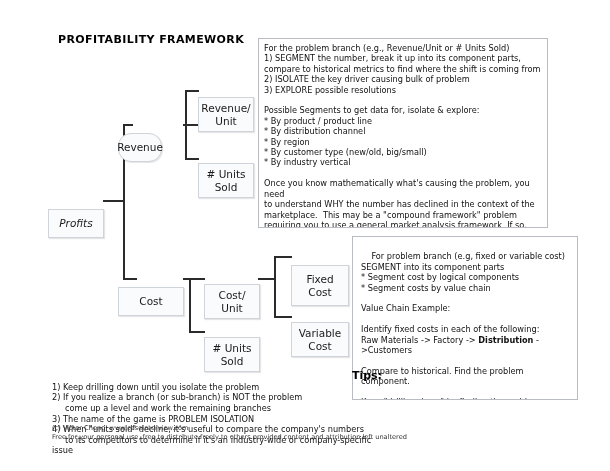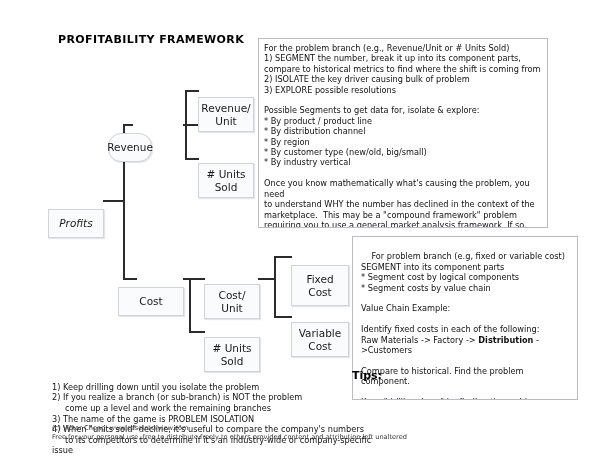--- a/index.html
+++ b/index.html
@@ -123,21 +123,21 @@
   <div class="conn h" style="left:189px; top:278px; width:16px;"></div>
   <div class="conn h" style="left:189px; top:331px; width:16px;"></div>
 
   <div class="conn h" style="left:258px; top:278px; width:18px;"></div>
   <div class="conn v" style="left:274px; top:256px; height:62px;"></div>
   <div class="conn h" style="left:274px; top:256px; width:18px;"></div>
   <div class="conn h" style="left:274px; top:316px; width:18px;"></div>
 
   <div class="node" style="left:48px; top:186px; width:56px; height:29px;font-style:italic;">Profits</div>
 
-  <div class="node" style="left:108px; top:110px; width:44px; height:29px;border-radius:13px;">Revenue</div>
+  <div class="node" style="left:118px; top:110px; width:44px; height:29px;border-radius:13px;">Revenue</div>
 
   <div class="node" style="left:198px; top:74px; width:56px; height:35px;">Revenue/
 Unit</div>
 
   <div class="node" style="left:198px; top:140px; width:56px; height:35px;">#  Units
 Sold</div>
 
   <div class="node" style="left:118px; top:264px; width:66px; height:29px;">Cost</div>
 
   <div class="node" style="left:204px; top:261px; width:56px; height:35px;">Cost/

